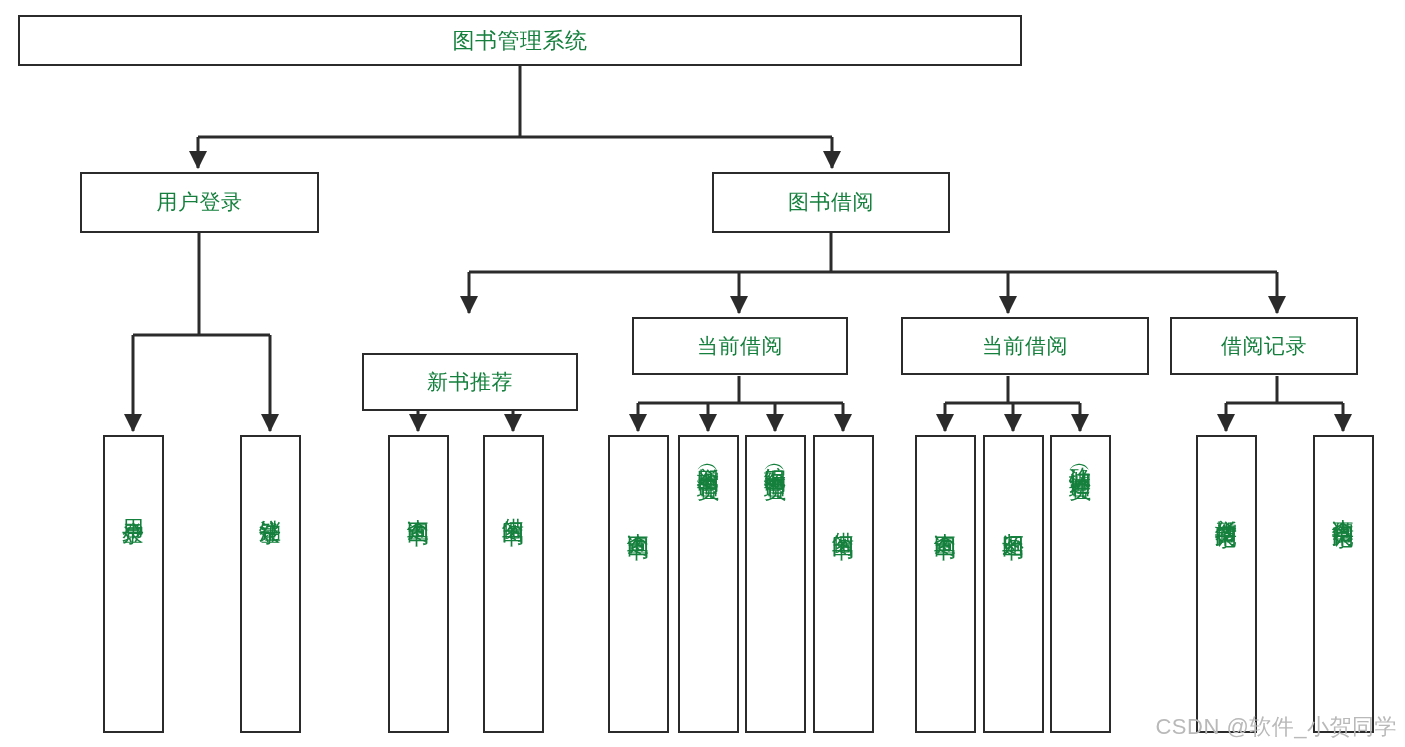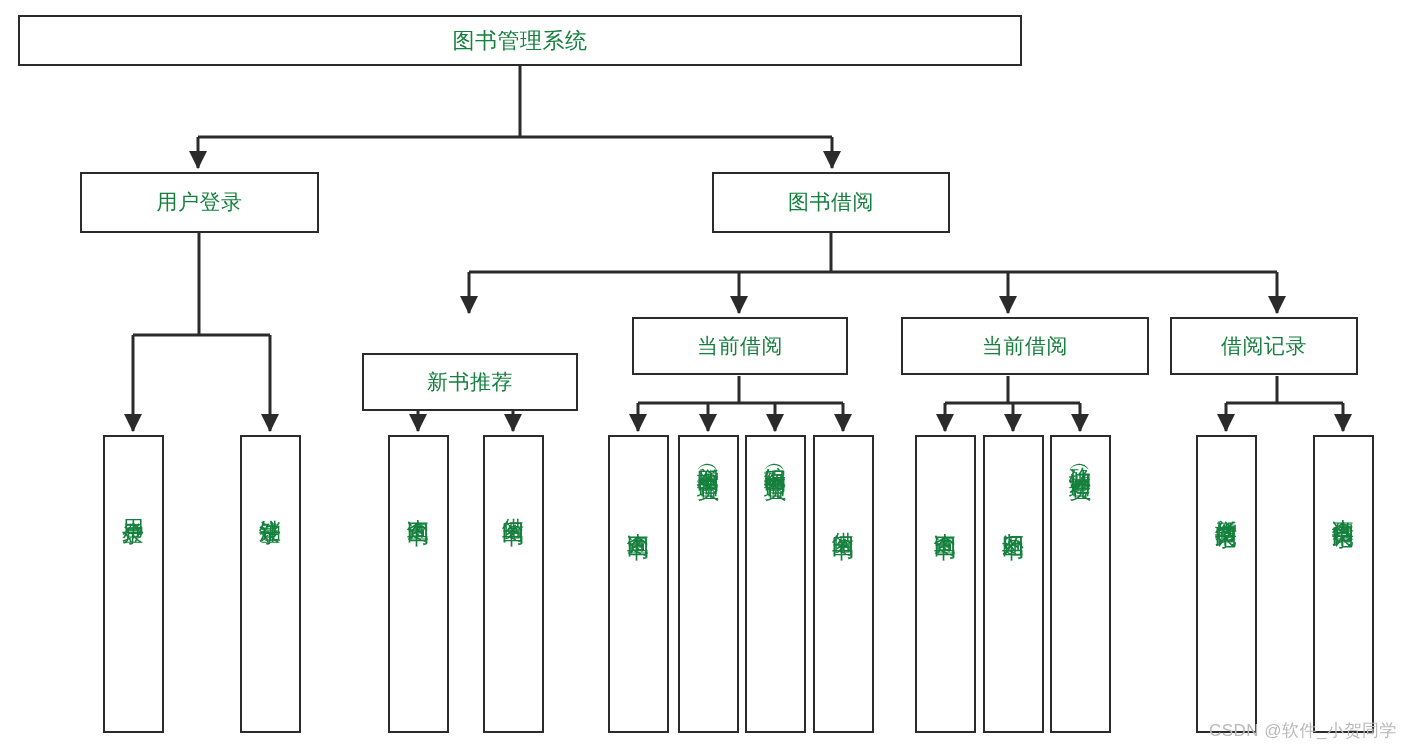--- a/index.html
+++ b/index.html
@@ -71,21 +71,21 @@
   .node.vert.midlow .label {
     padding-top: 72px;
   }
   .node.vert.tall .label {
     padding-top: 6px;
   }
   #watermark {
     position: absolute;
     right: 8px;
     bottom: 5px;
-    font-size: 17px;
+    font-size: 22px;
     color: #b9b9b9;
     letter-spacing: 0.5px;
     z-index: 5;
     white-space: nowrap;
   }
 </style>
 </head>
 <body>
 
 <div id="canvas">

